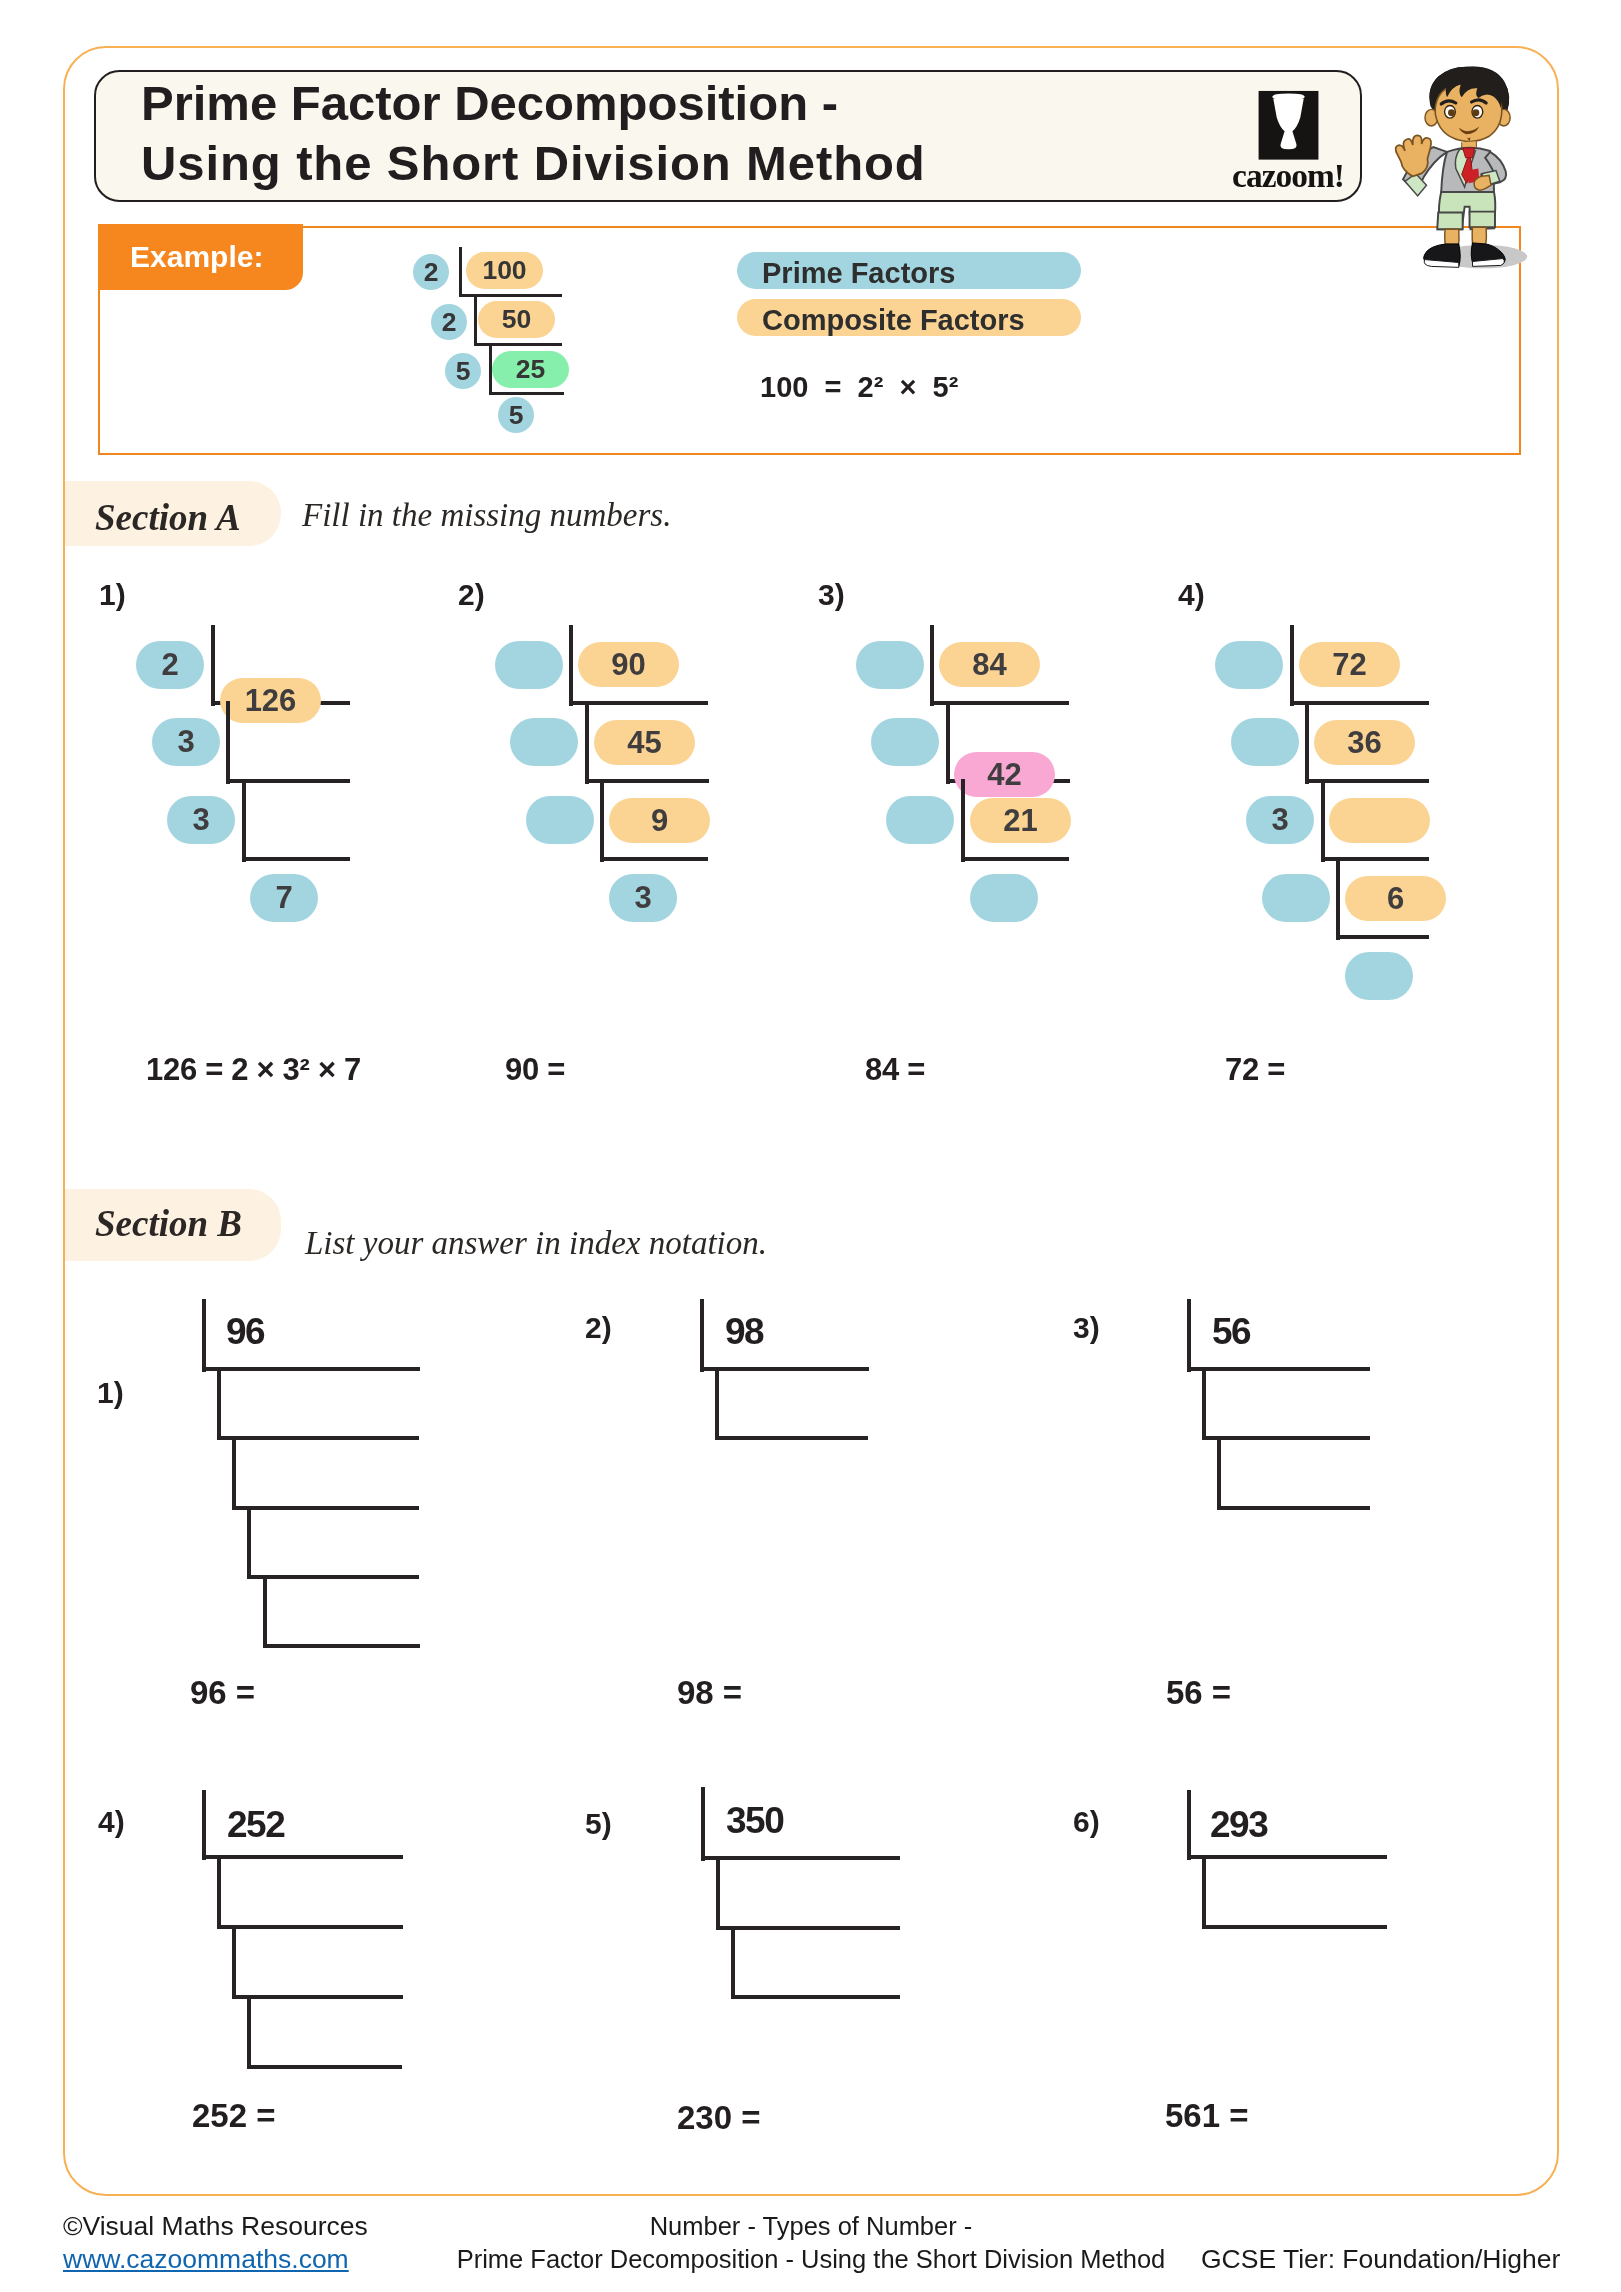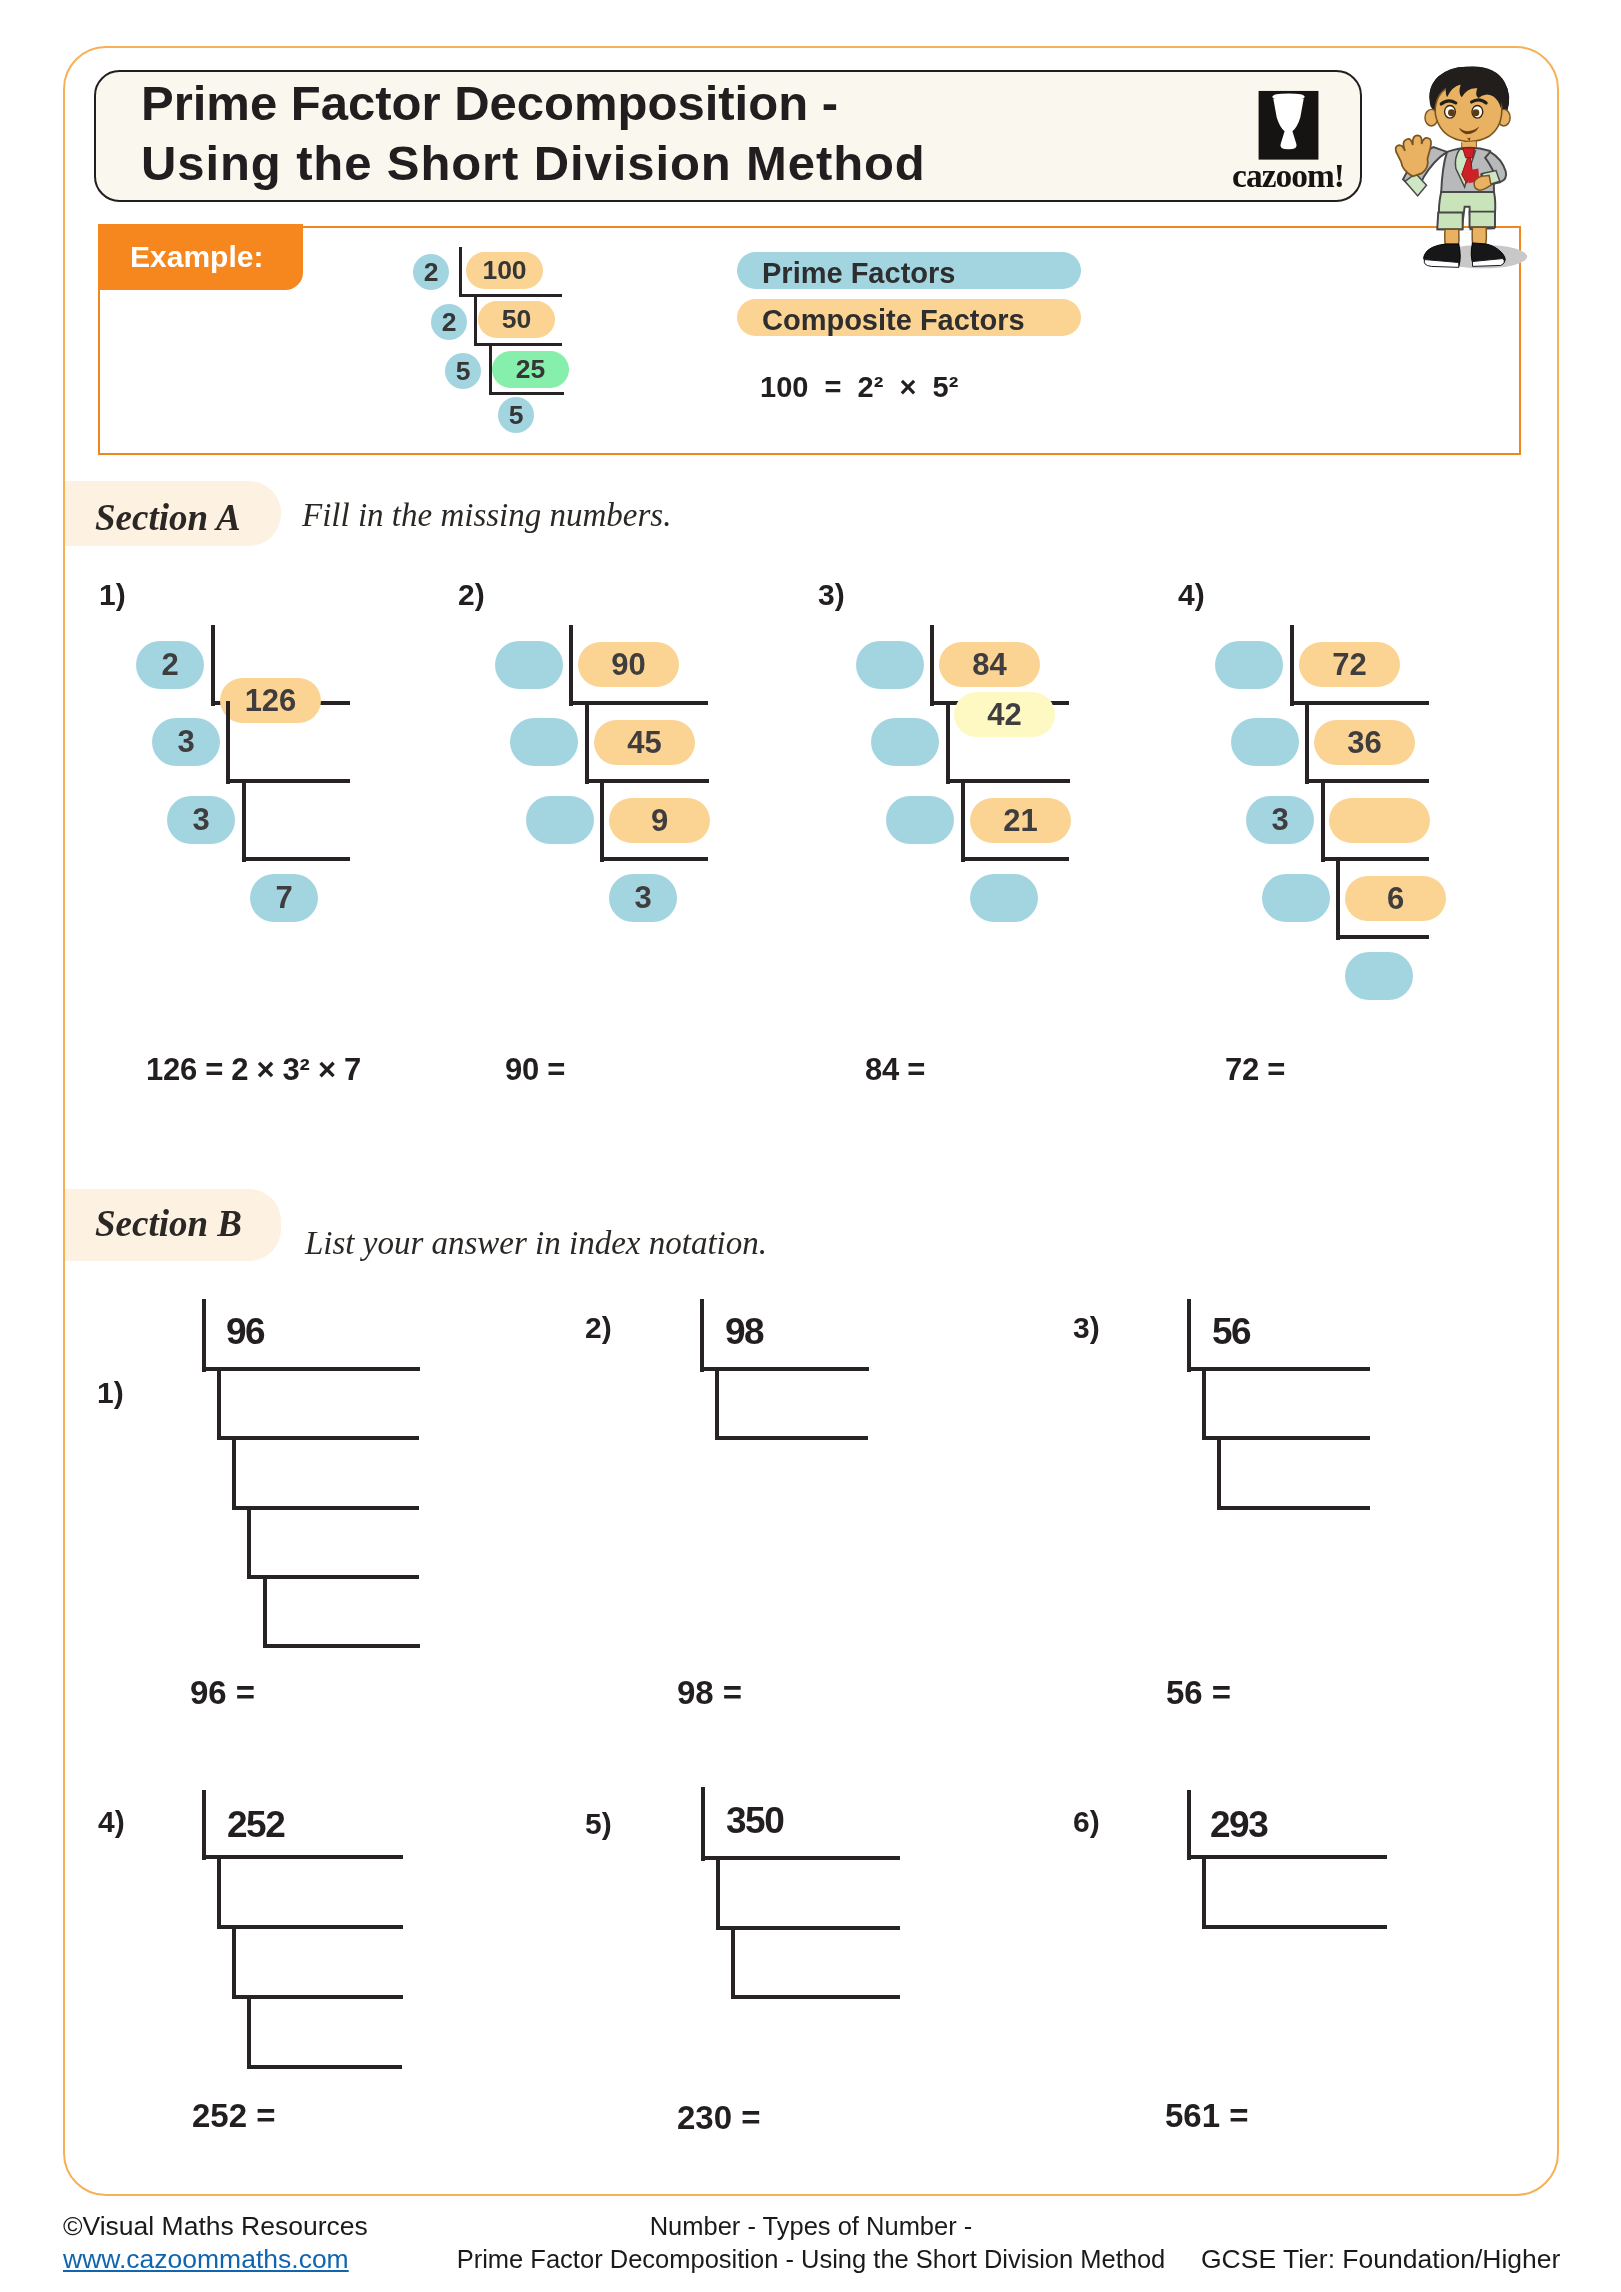--- a/index.html
+++ b/index.html
@@ -142,21 +142,21 @@
 <div style="position:absolute;left:818px;top:580px;font-family:&quot;Liberation Sans&quot;, sans-serif;font-size:30px;font-weight:700;color:#231f20;line-height:1;white-space:nowrap;">3)</div>
 <div style="position:absolute;left:930px;top:625px;width:3.9px;height:81px;background:#272324;"></div>
 <div style="position:absolute;left:930px;top:701px;width:139px;height:3.9px;background:#272324;"></div>
 <div style="position:absolute;left:856px;top:641px;width:68px;height:48px;background:#a3d5e0;border-radius:24px;"></div>
 <div style="position:absolute;left:939px;top:642px;width:101px;height:45px;background:#fbd494;border-radius:22.5px;">
       <span style="display:block;text-align:center;line-height:45px;font-weight:700;font-size:31px;color:#3f3d3e;font-family:&quot;Liberation Sans&quot;, sans-serif;">84</span>
     </div>
 <div style="position:absolute;left:946px;top:701px;width:3.9px;height:83px;background:#272324;"></div>
 <div style="position:absolute;left:946px;top:779px;width:124px;height:3.9px;background:#272324;"></div>
 <div style="position:absolute;left:871px;top:718px;width:68px;height:48px;background:#a3d5e0;border-radius:24px;"></div>
-<div style="position:absolute;left:954px;top:692px;width:101px;height:45px;background:#fef9c3;border-radius:22.5px;">
+<div style="position:absolute;left:954px;top:752px;width:101px;height:45px;background:#f9a8d4;border-radius:22.5px;">
       <span style="display:block;text-align:center;line-height:45px;font-weight:700;font-size:31px;color:#3f3d3e;font-family:&quot;Liberation Sans&quot;, sans-serif;">42</span>
     </div>
 <div style="position:absolute;left:961px;top:779px;width:3.9px;height:83px;background:#272324;"></div>
 <div style="position:absolute;left:961px;top:857px;width:108px;height:3.9px;background:#272324;"></div>
 <div style="position:absolute;left:886px;top:796px;width:68px;height:48px;background:#a3d5e0;border-radius:24px;"></div>
 <div style="position:absolute;left:970px;top:798px;width:101px;height:45px;background:#fbd494;border-radius:22.5px;">
       <span style="display:block;text-align:center;line-height:45px;font-weight:700;font-size:31px;color:#3f3d3e;font-family:&quot;Liberation Sans&quot;, sans-serif;">21</span>
     </div>
 <div style="position:absolute;left:970px;top:874px;width:68px;height:48px;background:#a3d5e0;border-radius:24px;"></div>
 <div style="position:absolute;left:865px;top:1054px;font-family:&quot;Liberation Sans&quot;, sans-serif;font-size:31px;font-weight:700;color:#231f20;line-height:1;white-space:nowrap;letter-spacing:-0.3px;">84 =</div>

